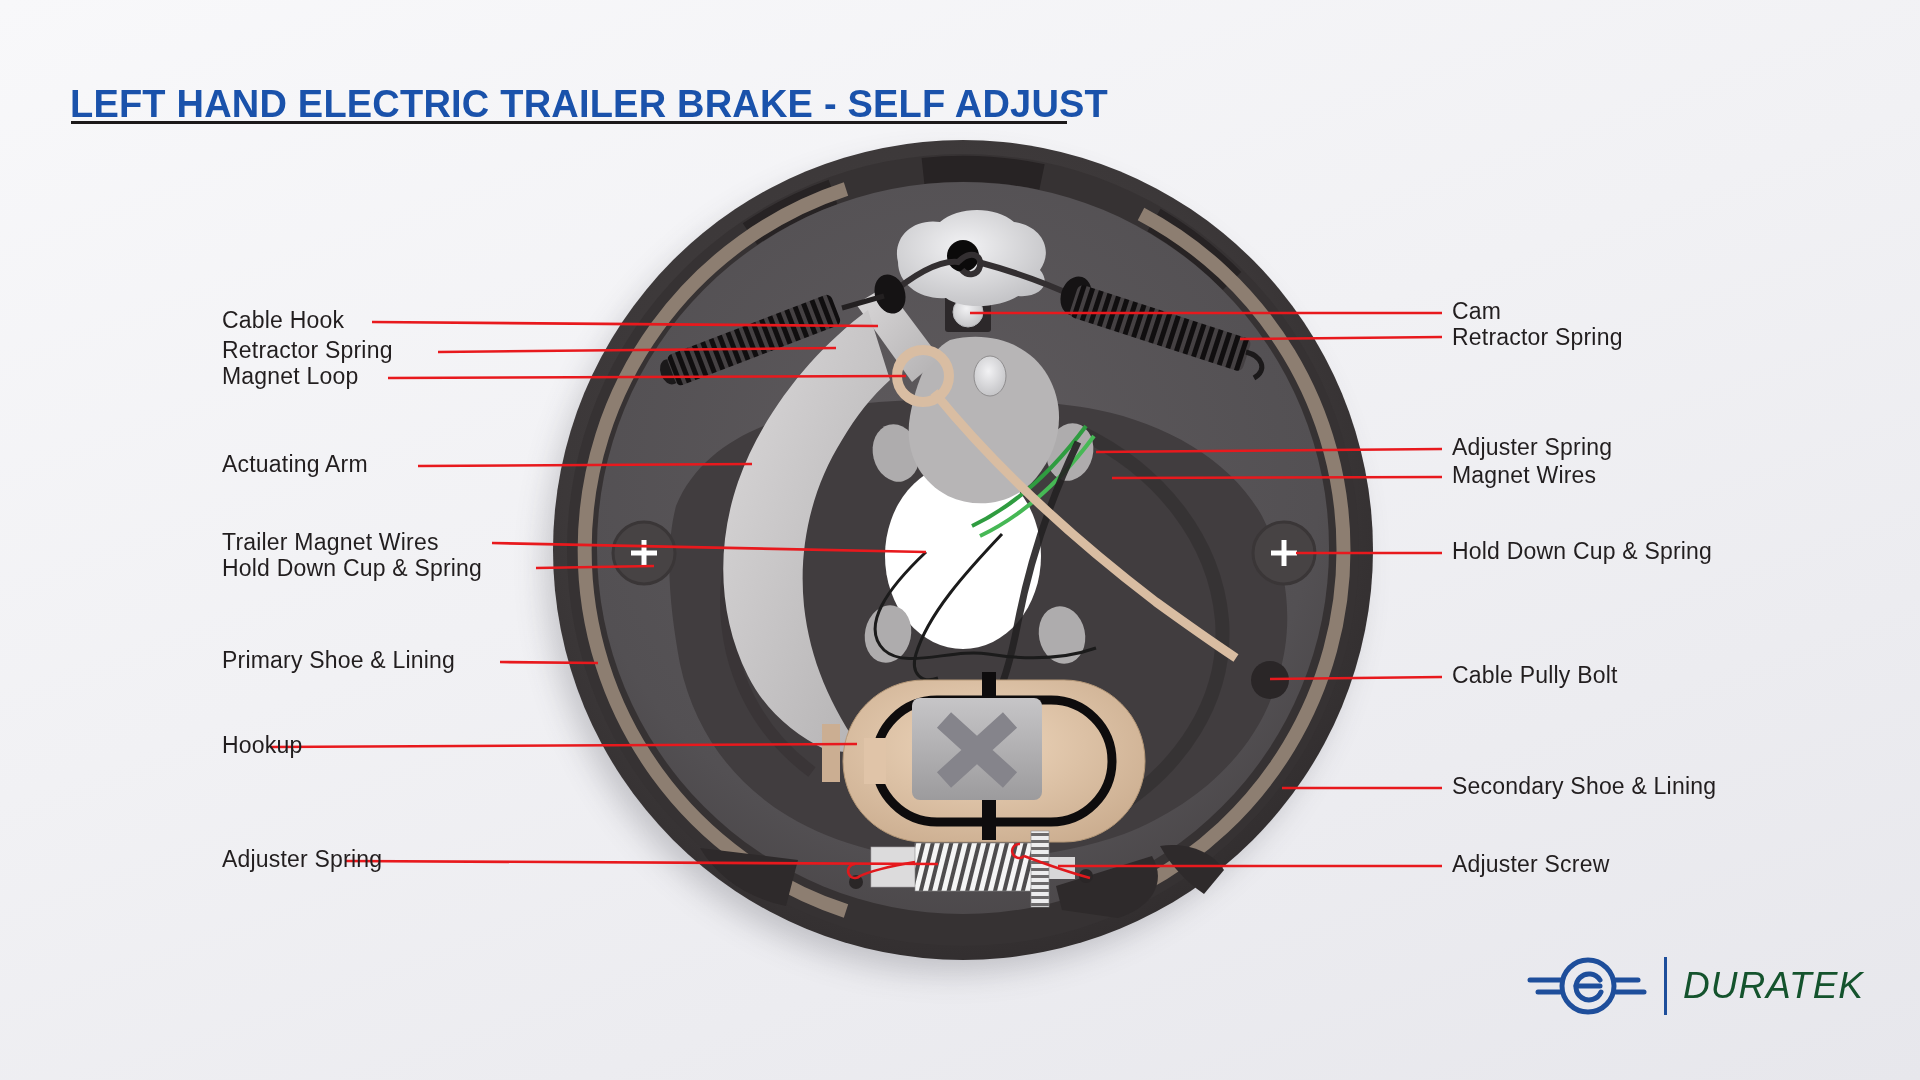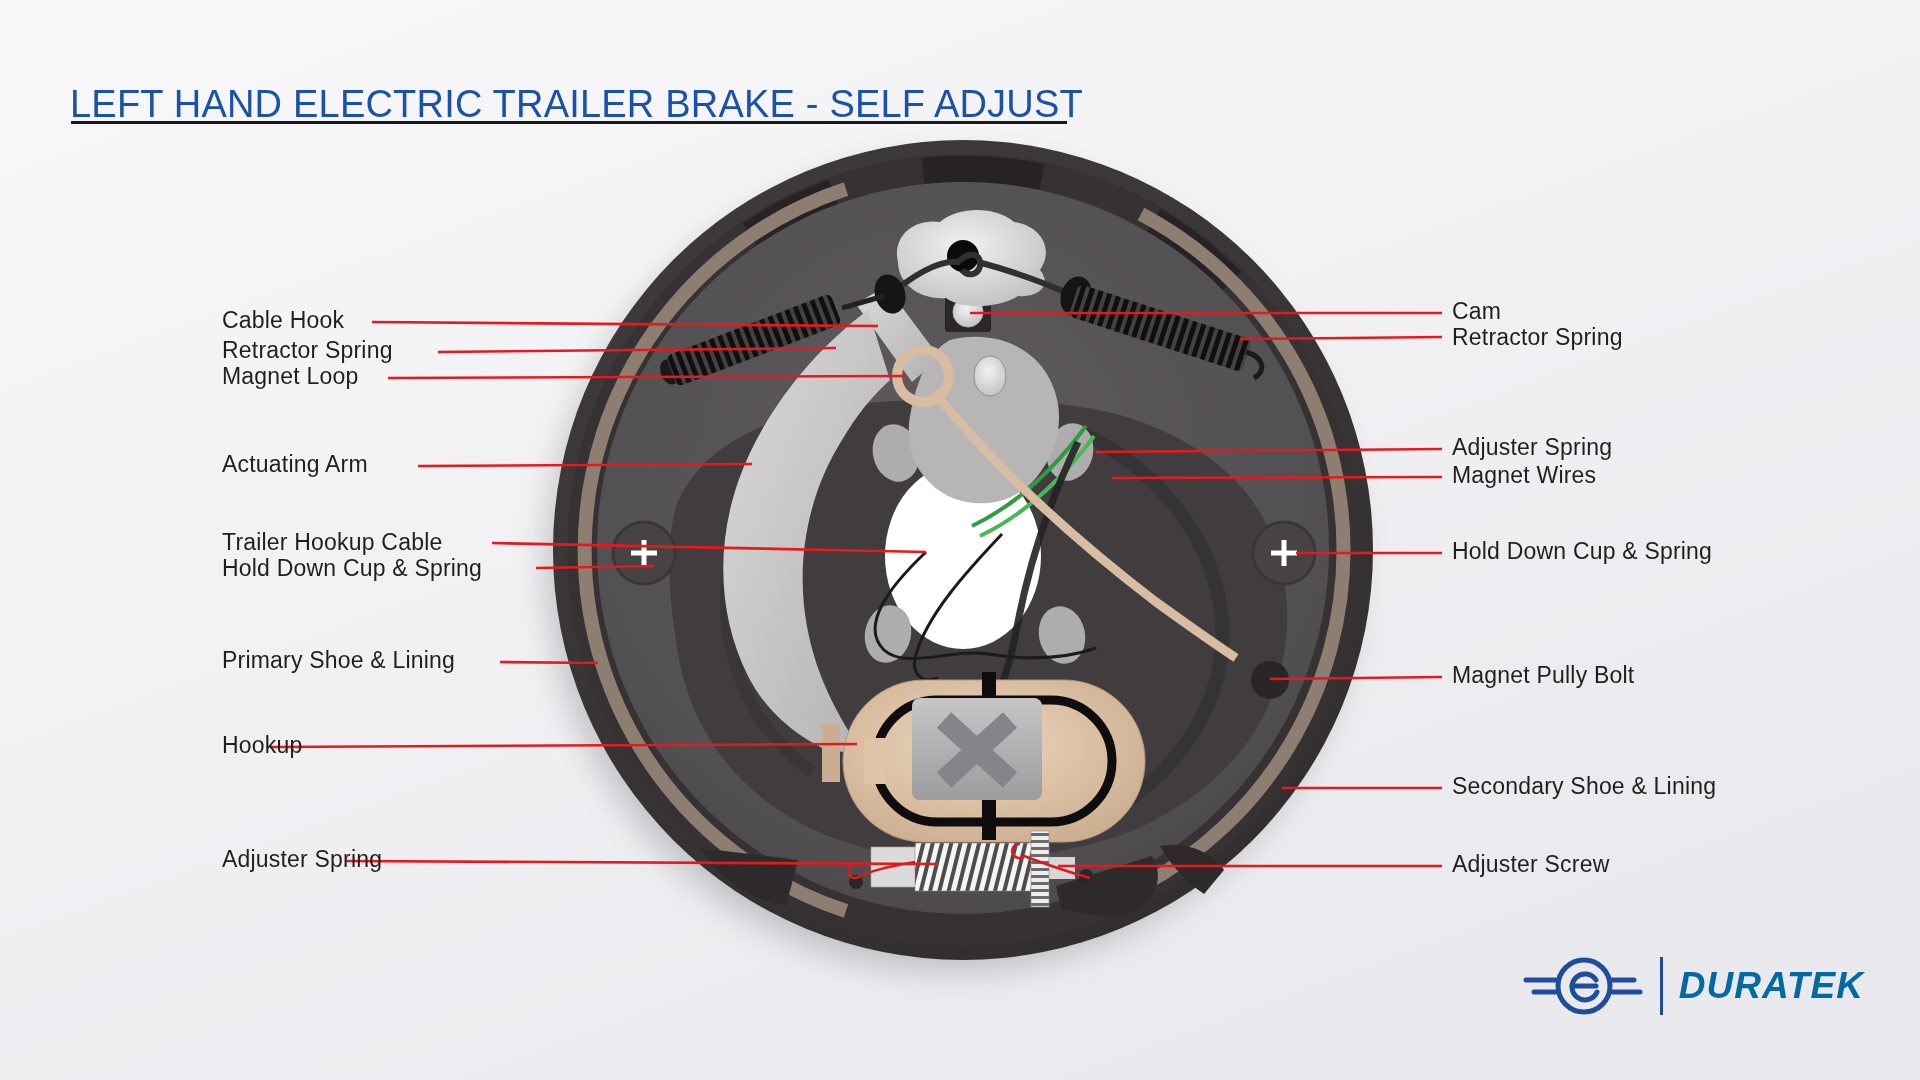--- a/index.html
+++ b/index.html
@@ -5,42 +5,42 @@
   html,body{margin:0;padding:0;}
   body{
     width:1920px;height:1080px;overflow:hidden;
     font-family:"Liberation Sans", sans-serif;
     background:linear-gradient(160deg,#f8f8fa 0%,#f1f1f4 45%,#e7e7ec 100%);
     position:relative;
   }
   .canvas{position:absolute;inset:0;width:1920px;height:1080px;}
   .title{
     position:absolute;left:70px;top:58px;
-    font-size:38px;font-weight:normal;letter-spacing:.2px;
+    font-size:38px;font-weight:bold;letter-spacing:.2px;
     color:#1a52ab;white-space:nowrap;
   }
   .title-rule{
     position:absolute;left:71px;top:121px;width:996px;height:3px;
     background:#1c191a;
   }
   .diagram-svg{position:absolute;left:0;top:0;width:1920px;height:1080px;}
   .lbl{
     position:absolute;font-size:23px;line-height:26px;color:#221e1f;
     letter-spacing:.2px;white-space:nowrap;
   }
   .lbl.left{left:222px;text-align:center;}
   .lbl.right{left:1452px;text-align:center;}
   .brand{
     position:absolute;top:948px;right:52px;height:76px;
     display:flex;align-items:center;gap:16px;
   }
   .brand-divider{width:3px;height:58px;background:#1e4e9b;}
   .brand-name{
-    font-size:37px;font-weight:bold;font-style:italic;
-    color:#0369a1;letter-spacing:1px;padding-right:4px;
+    font-size:37px;font-weight:normal;font-style:italic;
+    color:#14532d;letter-spacing:1px;padding-right:4px;
   }
 </style>
 </head>
 <body>
 
 <div class="canvas">
 
   <h1 class="title">LEFT HAND ELECTRIC TRAILER BRAKE - SELF ADJUST</h1>
   <div class="title-rule"></div>
 
@@ -228,32 +228,32 @@
       <line x1="1442" y1="677" x2="1270" y2="679"></line>
       <line x1="1442" y1="788" x2="1282" y2="788"></line>
       <line x1="1442" y1="866" x2="1058" y2="866"></line>
     </g>
   </svg>
 
   <div class="lbl left" style="top:307px">Cable Hook</div>
   <div class="lbl left" style="top:337px">Retractor Spring</div>
   <div class="lbl left" style="top:363px">Magnet Loop</div>
   <div class="lbl left" style="top:451px">Actuating Arm</div>
-  <div class="lbl left" style="top:529px">Trailer Hookup Cable</div>
+  <div class="lbl left" style="top:529px">Trailer Magnet Wires</div>
   <div class="lbl left" style="top:555px">Hold Down Cup &amp; Spring</div>
   <div class="lbl left" style="top:647px">Primary Shoe &amp; Lining</div>
   <div class="lbl left" style="top:732px">Hookup</div>
   <div class="lbl left" style="top:846px">Adjuster Spring</div>
 
   <div class="lbl right" style="top:298px">Cam</div>
   <div class="lbl right" style="top:324px">Retractor Spring</div>
   <div class="lbl right" style="top:434px">Adjuster Spring</div>
   <div class="lbl right" style="top:462px">Magnet Wires</div>
   <div class="lbl right" style="top:538px">Hold Down Cup &amp; Spring</div>
-  <div class="lbl right" style="top:662px">Magnet Pully Bolt</div>
+  <div class="lbl right" style="top:662px">Cable Pully Bolt</div>
   <div class="lbl right" style="top:773px">Secondary Shoe &amp; Lining</div>
   <div class="lbl right" style="top:851px">Adjuster Screw</div>
 
   <div class="brand">
     <svg width="122" height="76" viewBox="0 0 122 76">
       <g stroke="#1e4e9b" stroke-width="5" fill="none" stroke-linecap="round">
         <circle cx="62" cy="38" r="26"></circle>
         <path d="M 74 32 a 13 13 0 1 0 1 12"></path>
         <line x1="50" y1="38" x2="74" y2="38"></line>
         <line x1="4" y1="32" x2="36" y2="32"></line>

